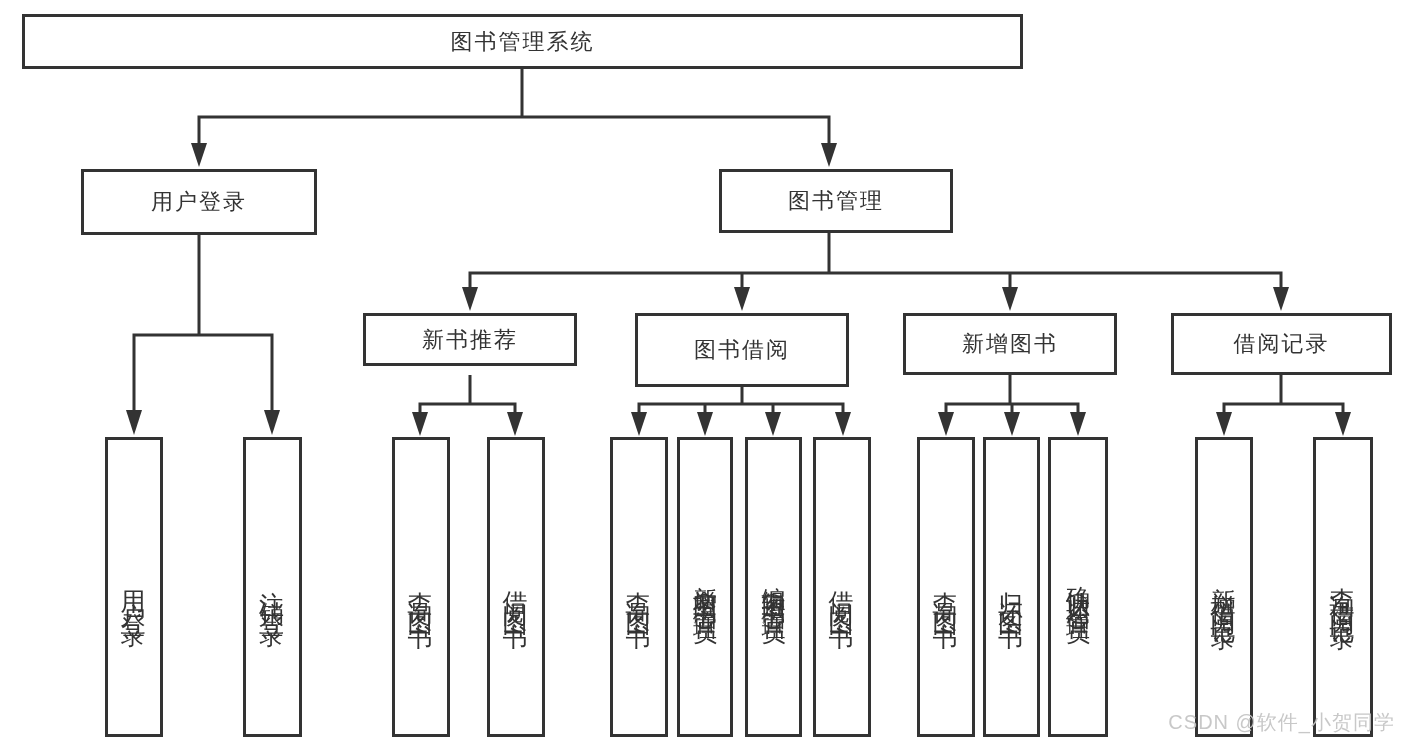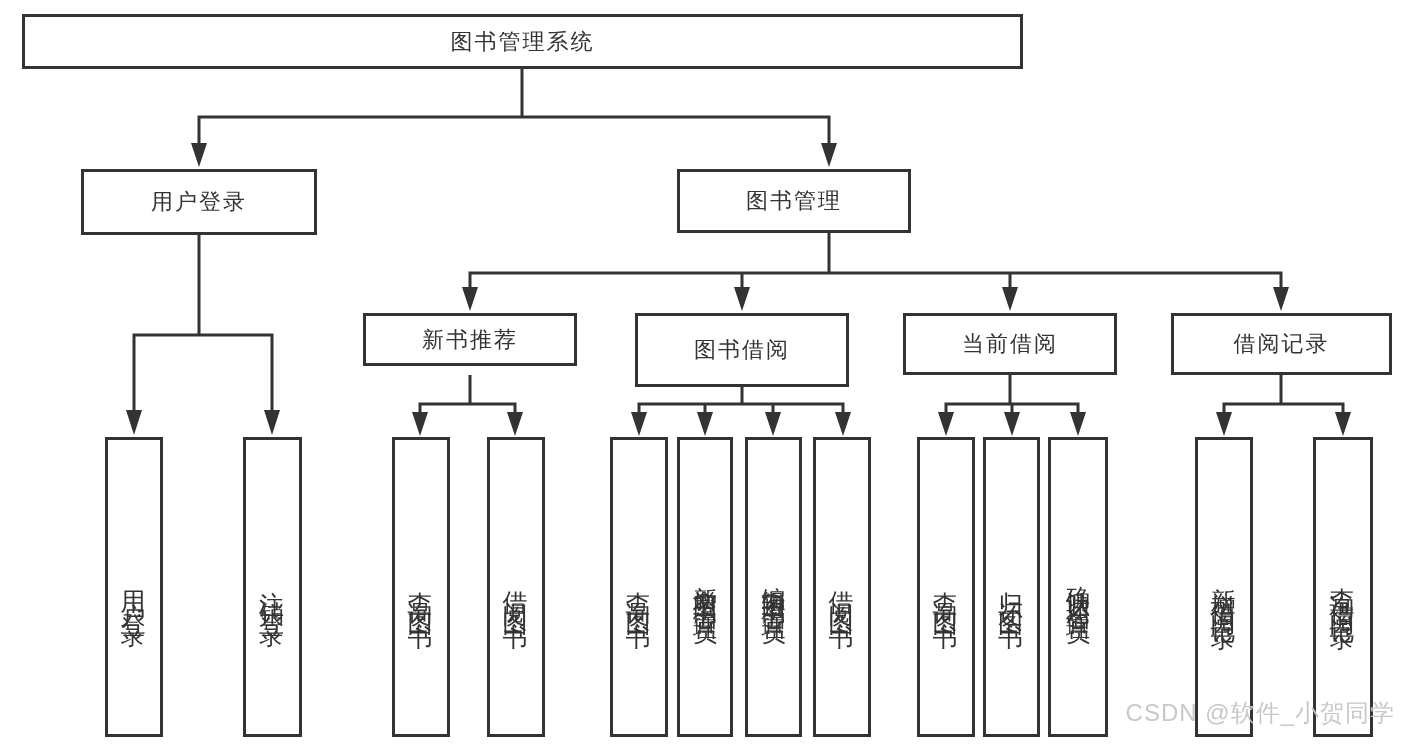--- a/index.html
+++ b/index.html
@@ -55,22 +55,22 @@
     color: #333333;
     font-size: 25px;
     white-space: nowrap;
   }
   .vbox.short .lbl { letter-spacing: 11px; padding-top: 11px; }
   .vbox.mid   .lbl { letter-spacing: 8px;  padding-top: 8px; }
   .vbox.long  .lbl { letter-spacing: 5px;  padding-top: 5px; font-size: 24px; }
   .watermark {
     position: absolute;
     right: 10px;
-    bottom: 18px;
-    font-size: 24px;
+    bottom: 11px;
+    font-size: 20px;
     color: rgba(197, 197, 197, 0.95);
     letter-spacing: 1px;
     white-space: nowrap;
     pointer-events: none;
   }
 </style>
 </head>
 <body>
 
 <div class="stage">
@@ -111,32 +111,32 @@
     <polygon points="1335,412 1351,412 1343,436" fill="#333333"></polygon>
   </svg>
 
   <div class="hbox" style="left:22px; top:14px; width:1001px; height:55px;font-family:Liberation Serif, serif;">
     <span class="lbl">图书管理系统</span>
   </div>
 
   <div class="hbox" style="left:81px; top:169px; width:236px; height:66px;">
     <span class="lbl">用户登录</span>
   </div>
-  <div class="hbox" style="left:677px; top:169px; width:234px; height:64px;justify-content:center;">
+  <div class="hbox" style="left:719px; top:169px; width:234px; height:64px;justify-content:center;">
     <span class="lbl">图书管理</span>
   </div>
 
   <div class="hbox" style="left:363px; top:313px; width:214px; height:53px;">
     <span class="lbl">新书推荐</span>
   </div>
   <div class="hbox" style="left:635px; top:313px; width:214px; height:74px;">
     <span class="lbl">图书借阅</span>
   </div>
   <div class="hbox" style="left:903px; top:313px; width:214px; height:62px;">
-    <span class="lbl">当前借阅</span>
+    <span class="lbl">新增图书</span>
   </div>
   <div class="hbox" style="left:1171px; top:313px; width:221px; height:62px;">
     <span class="lbl">借阅记录</span>
   </div>
 
   <div class="vbox short" style="left:105px;">
     <span class="lbl">用户登录</span>
   </div>
   <div class="vbox short" style="left:243px; width:59px;">
     <span class="lbl">注销登录</span>

